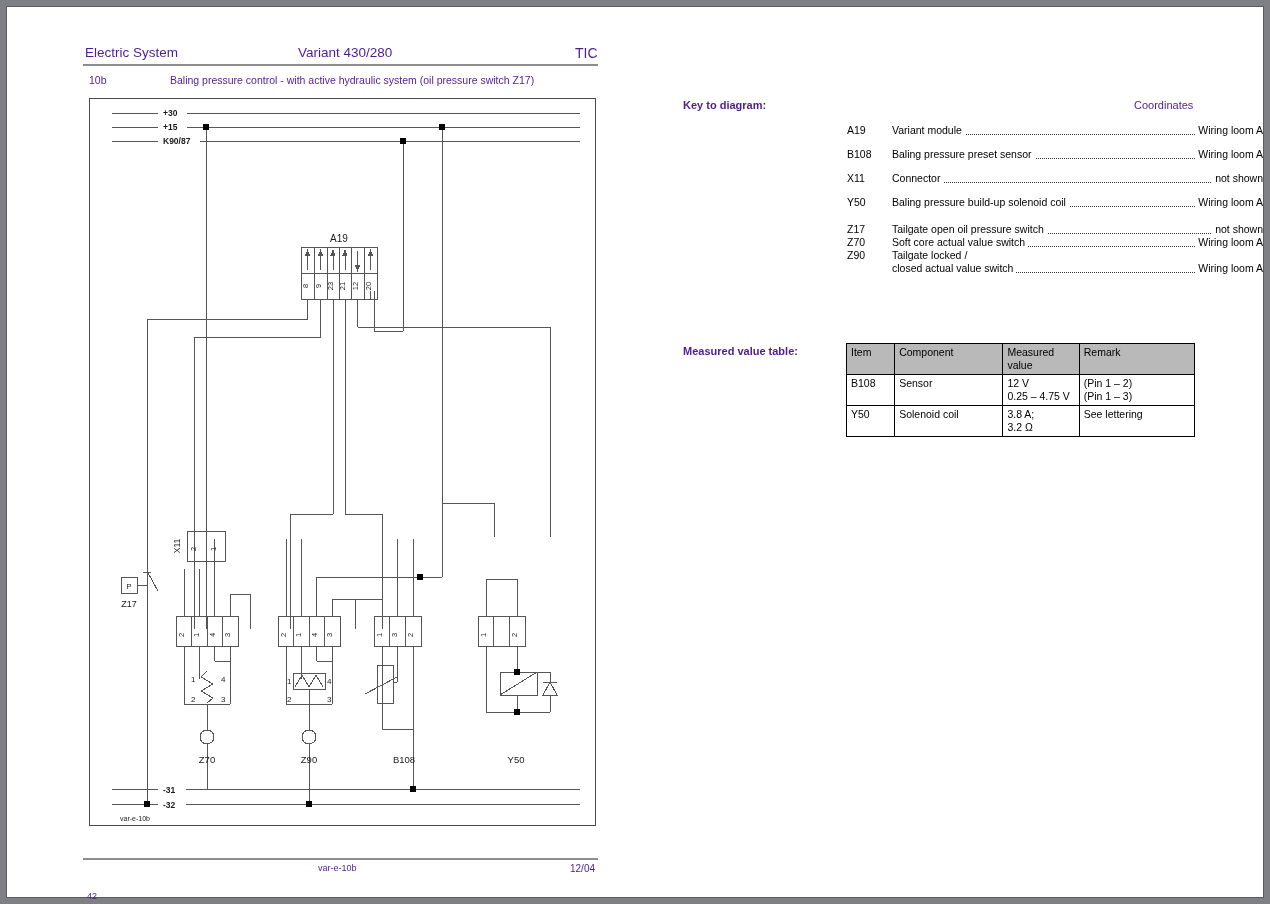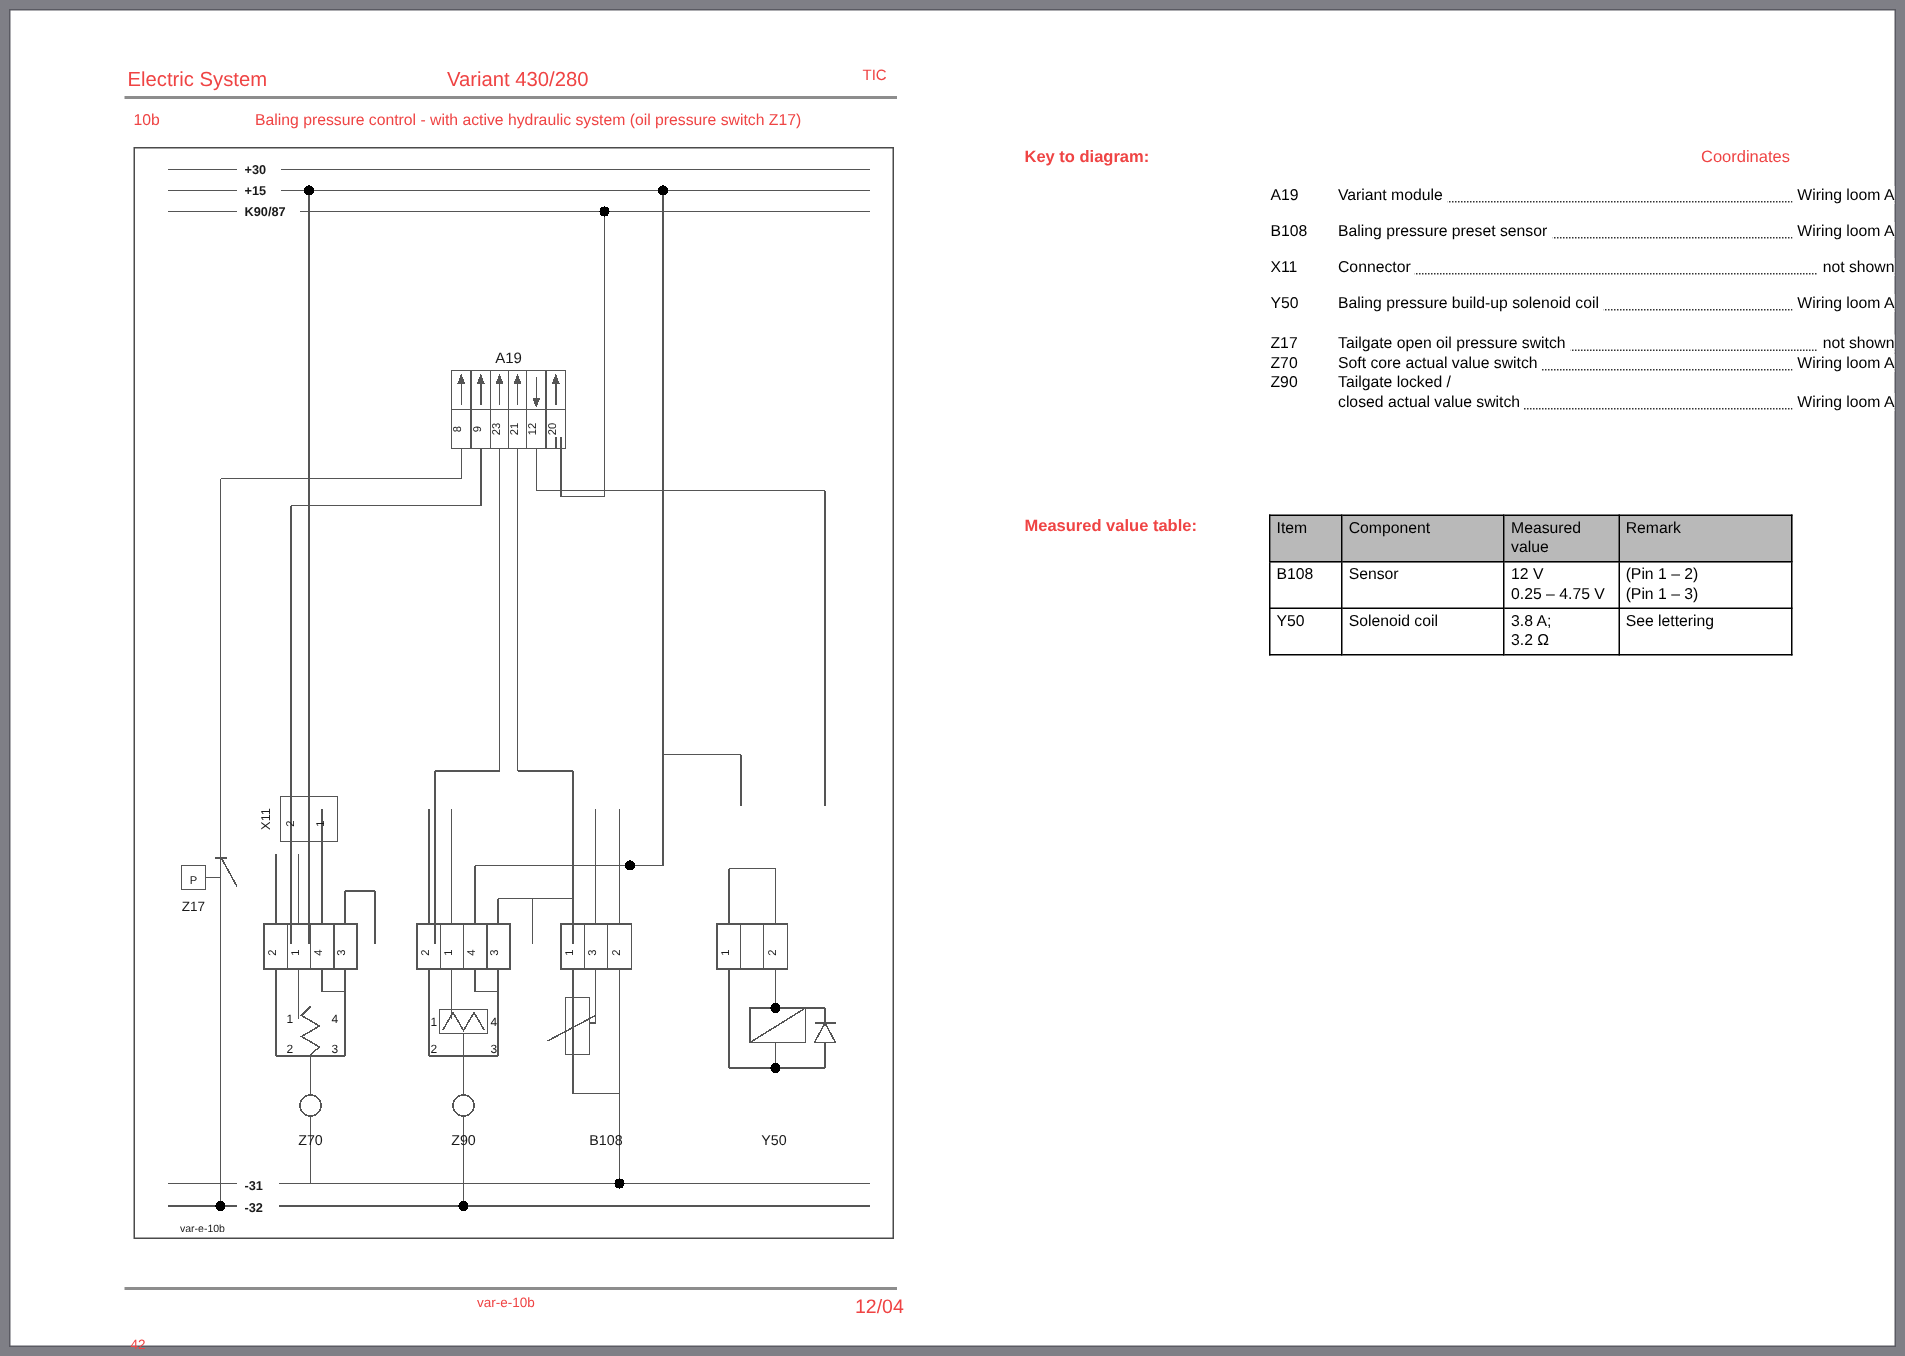--- a/index.html
+++ b/index.html
@@ -8,37 +8,37 @@
     background:#7f7f86;
     font-family:"Liberation Sans", sans-serif;
     overflow:hidden;
   }
   #page{
     position:absolute;left:7px;top:7px;
     width:1256px;height:890px;
     background:#ffffff;
     box-shadow:0 0 0 1px #5a5a62;
   }
-  .txt{position:absolute;white-space:pre;color:#ef4444;}
+  .txt{position:absolute;white-space:pre;color:#4c1d95;}
   
   #hdr-rule{position:absolute;left:76px;top:57px;width:515px;height:2px;background:#8d8d8d;}
   #hdr-left{left:78px;top:38px;font-size:13.5px;}
   #hdr-mid{left:291px;top:38px;font-size:13.5px;}
-  #hdr-right{left:568px;top:38px;font-size:10px;}
+  #hdr-right{left:568px;top:38px;font-size:14px;}
   #sub-num{left:82px;top:67px;font-size:10.5px;}
   #sub-title{left:119px;top:67px;font-size:10.5px;padding-left:44px;}
   
   #frame{position:absolute;left:82px;top:91px;width:505px;height:726px;
          border:1px solid #4a4a4a;background:#fff;}
   #svgdiag{position:absolute;left:0;top:0;}
   
   #ftr-rule{position:absolute;left:76px;top:851px;width:515px;height:2px;background:#8d8d8d;}
   #ftr-l{left:80px;top:884px;font-size:9px;}
   #ftr-m{left:311px;top:856px;font-size:9px;}
-  #ftr-r{left:563px;top:856px;font-size:13px;}
+  #ftr-r{left:563px;top:856px;font-size:10px;}
   
   #key-label{left:676px;top:92px;font-size:11px;font-weight:bold;}
   #coord-label{left:1127px;top:92px;font-size:11px;}
   .key-id{position:absolute;left:0;top:0;}
   .key-desc{position:absolute;left:45px;top:0;}
   .key-dots{position:absolute;left:45px;top:0;right:0;
             border-bottom:1px dotted #333;height:10px;}
   .key-loc{position:absolute;right:0;top:0;background:#fff;padding-left:3px;}
   .key-descbg{background:#fff;padding-right:3px;position:relative;z-index:2;}
   .key-line{position:absolute;left:840px;right:0;height:14px;font-size:10.5px;}

